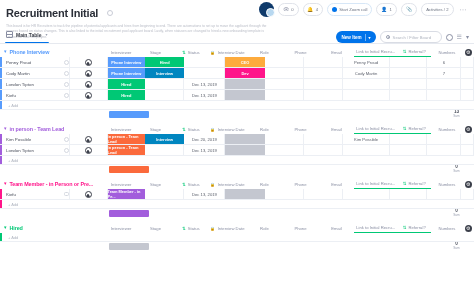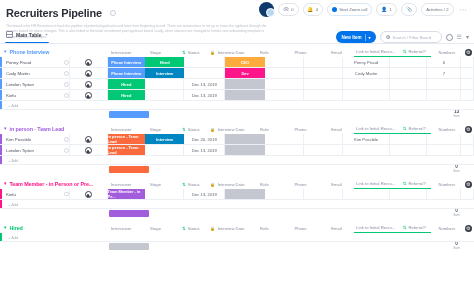--- a/index.html
+++ b/index.html
@@ -223,21 +223,21 @@
     <div class="tb-chip">
       <span class="tb-ico">📎</span>
     </div>
     <div class="tb-chip">
       <span>Activities / 2</span>
     </div>
     <div class="tb-more">⋯</div>
   </div>
 
   <div class="title-wrap">
-    <span class="board-title">Recruiters Pipeline</span>
+    <span class="board-title">Recruitment Initial</span>
     <span class="title-fav"></span>
     <div class="board-desc">This board is for HR Recruiters to track the pipeline of potential applicants and hires from beginning to end. There are automations to set up to move the applicant through the process based on status changes. This is also linked to the initial recruitment pool applicant board. Lastly, when statuses are changed to hired a new onboarding template is created for each employee.</div>
   </div>
 
   <div class="tabstrip">
     <span class="tab-ico"></span>
     <span class="tab-label">Main Table</span>
     <span class="tab-caret">▾</span>
   </div>
   <div class="tab-underline"></div>

